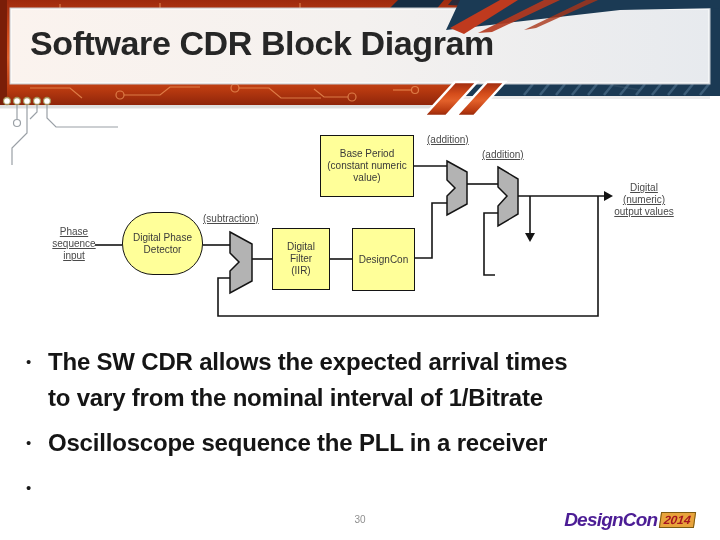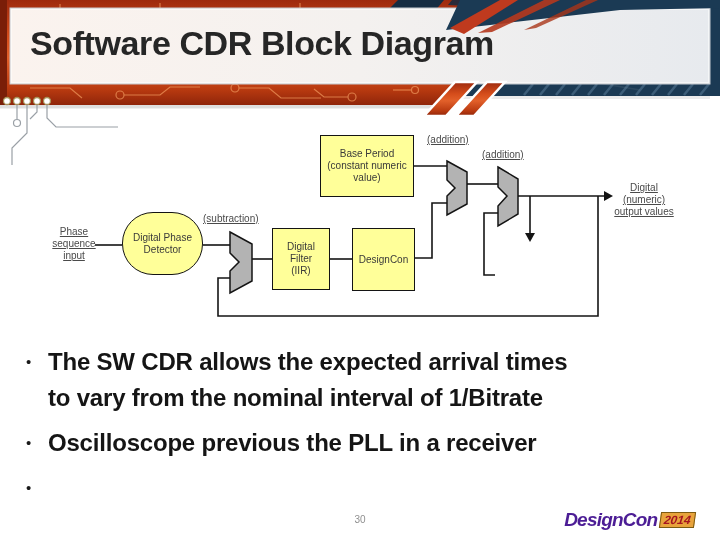--- a/index.html
+++ b/index.html
@@ -172,21 +172,21 @@
 output values</div>
 
   <div class="bullets">
     <div class="bullet-row">
       <span class="dot">•</span>
       <span class="btext">The SW CDR allows the expected arrival times
 to vary from the nominal interval of 1/Bitrate</span>
     </div>
     <div class="bullet-row">
       <span class="dot">•</span>
-      <span class="btext">Oscilloscope previous the PLL in a receiver</span>
+      <span class="btext">Oscilloscope sequence the PLL in a receiver</span>
     </div>
     <div class="bullet-row">
       <span class="dot">•</span>
     </div>
   </div>
 
   <div class="page-num">30</div>
   <div class="logo">
     <span class="brand">DesignCon</span>
     <span class="year">2014</span>

